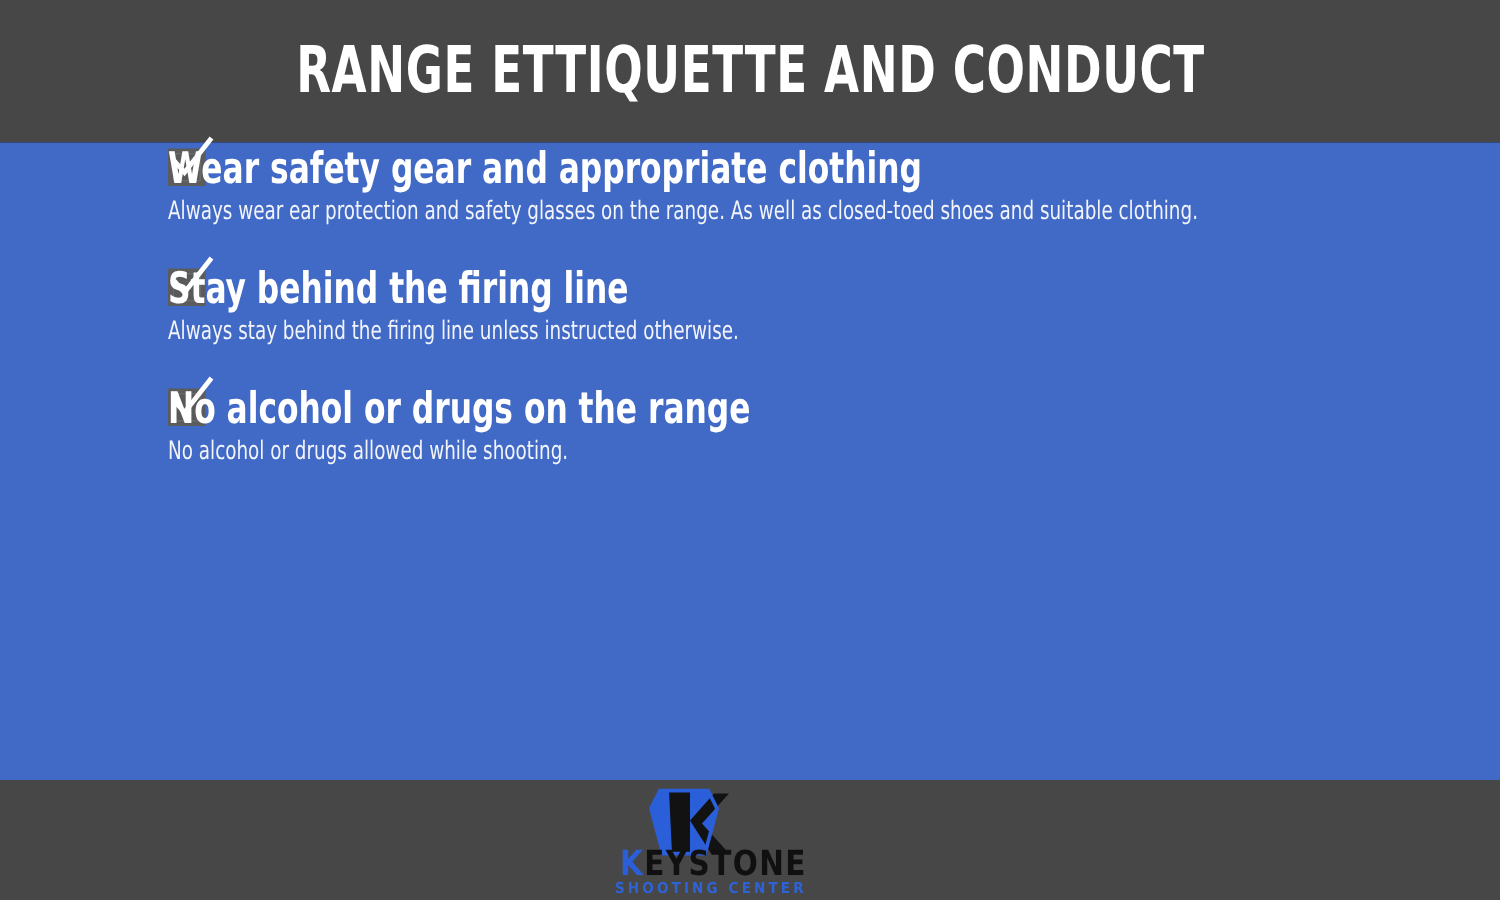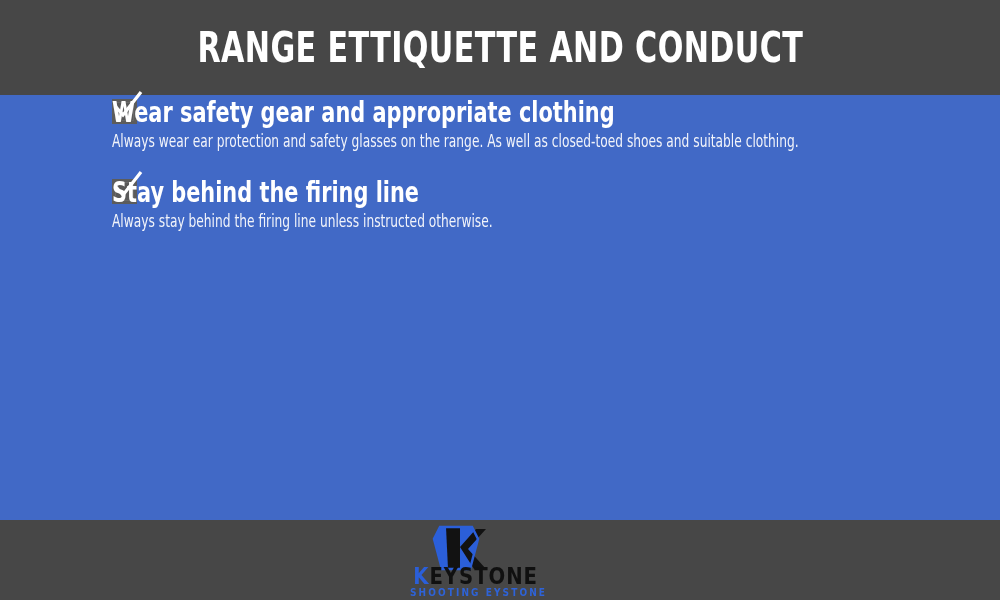--- a/index.html
+++ b/index.html
@@ -202,36 +202,46 @@
         <span class="check-box">
           <span class="inner"></span>
           <svg viewBox="0 0 34 34" aria-hidden="true">
             <path d="M5 17 L12 25 L30 2" fill="none" stroke="#ffffff" stroke-width="3.2" stroke-linecap="butt" stroke-linejoin="miter"></path>
           </svg>
         </span>
         <span class="rule-head">Stay behind the firing line</span>
         <span class="rule-sub"> Always stay behind the firing line unless instructed otherwise.</span>
       </li>
 
+      <li class="rule-item gap-before">
+        <span class="check-box">
+          <span class="inner"></span>
+          <svg viewBox="0 0 34 34" aria-hidden="true">
+            <path d="M5 17 L12 25 L30 2" fill="none" stroke="#ffffff" stroke-width="3.2" stroke-linecap="butt" stroke-linejoin="miter"></path>
+          </svg>
+        </span>
+        <span class="rule-head">No alcohol or drugs on the range</span>
+        <span class="rule-sub">No alcohol or drugs allowed while shooting.</span>
+      </li>
 
 
 
     </ul>
   </div>
 
   <div class="footer">
     <div class="logo">
       <div class="logo-mark">
         <svg width="92" height="46" viewBox="0 0 92 46" aria-hidden="true">
           <path d="M30 2 L62 2 L68 14 L60 44 L32 44 L24 14 Z" fill="#2b5fd9"></path>
           <path d="M36 2 L50 2 L50 44 L38 44 Z" fill="#121212"></path>
           <path d="M50 22 L66 4 L76 4 L58 24 L76 44 L64 44 Z" fill="#121212"></path>
           <path d="M30 2 L62 2 L68 14 L60 44 L32 44 L24 14 Z" fill="none" stroke="#2b5fd9" stroke-width="2.5"></path>
         </svg>
       </div>
       <div class="logo-word">
         <span class="k-accent">K</span><span>EYSTONE</span>
       </div>
-      <div class="logo-tag">SHOOTING EYSTONE</div>
+      <div class="logo-tag">SHOOTING CENTER</div>
     </div>
   </div>
 
 </div>
 
 </body></html>

